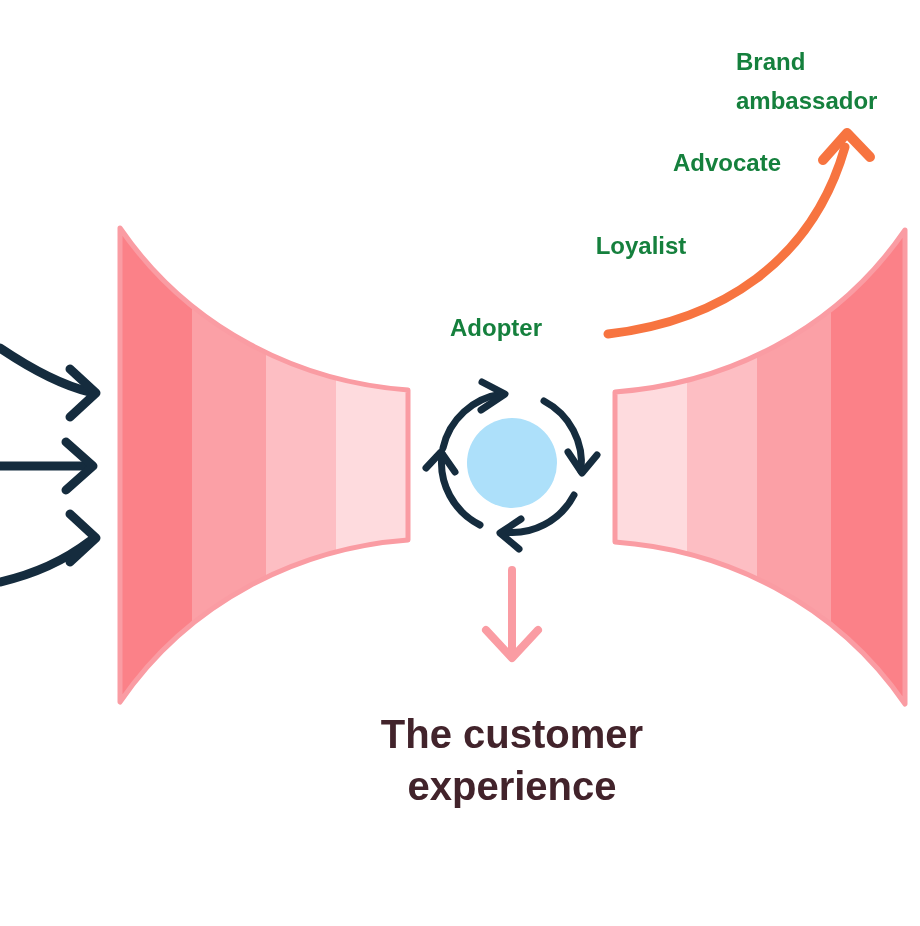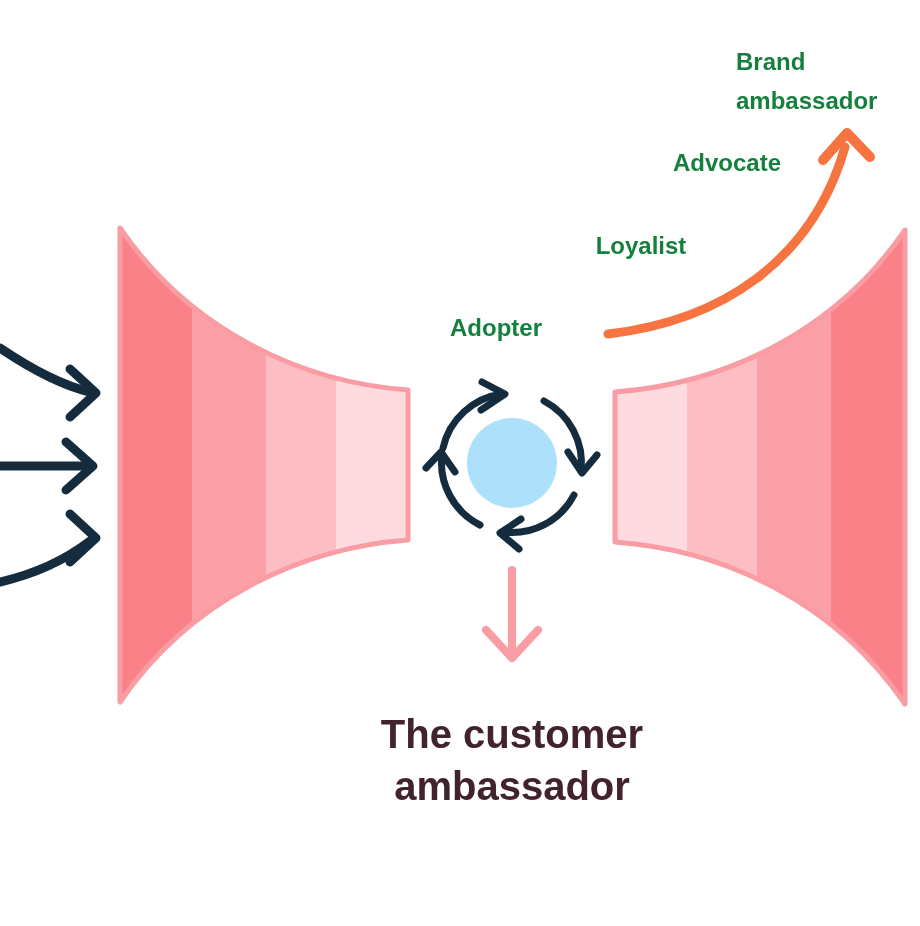--- a/index.html
+++ b/index.html
@@ -93,15 +93,15 @@
     </g>
   </svg>
 
   <div class="label centered" style="left:496px;top:313px;">Adopter</div>
   <div class="label centered" style="left:641px;top:231px;">Loyalist</div>
   <div class="label centered" style="left:727px;top:148px;">Advocate</div>
   <div class="label brand-label" style="left:736px;top:42px;">Brand
 ambassador</div>
 
   <div class="diagram-title">The customer
-ambassador</div>
+experience</div>
 
 </div>
 
 </body></html>

